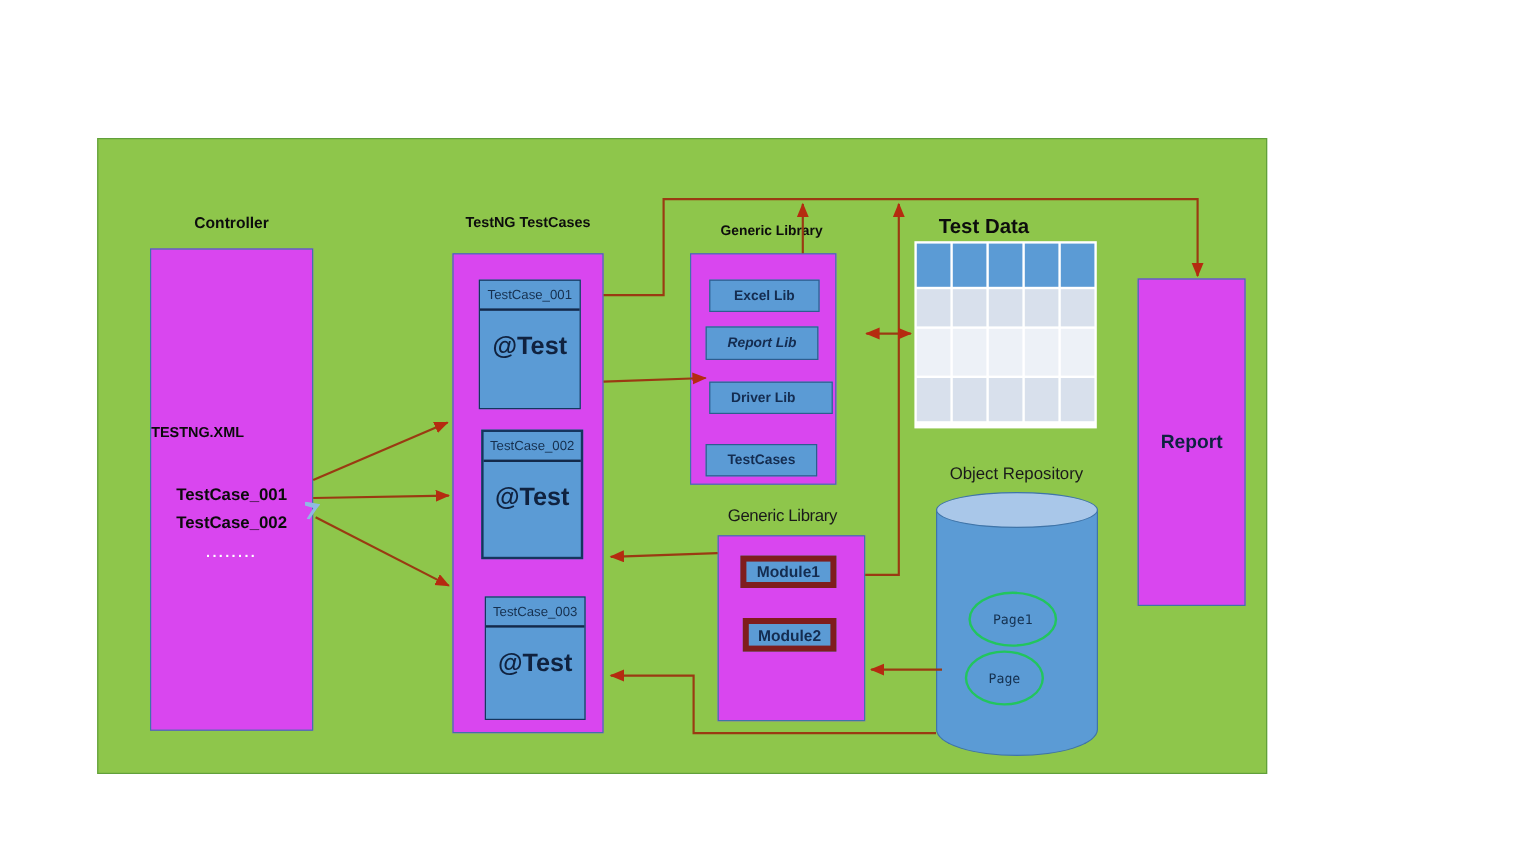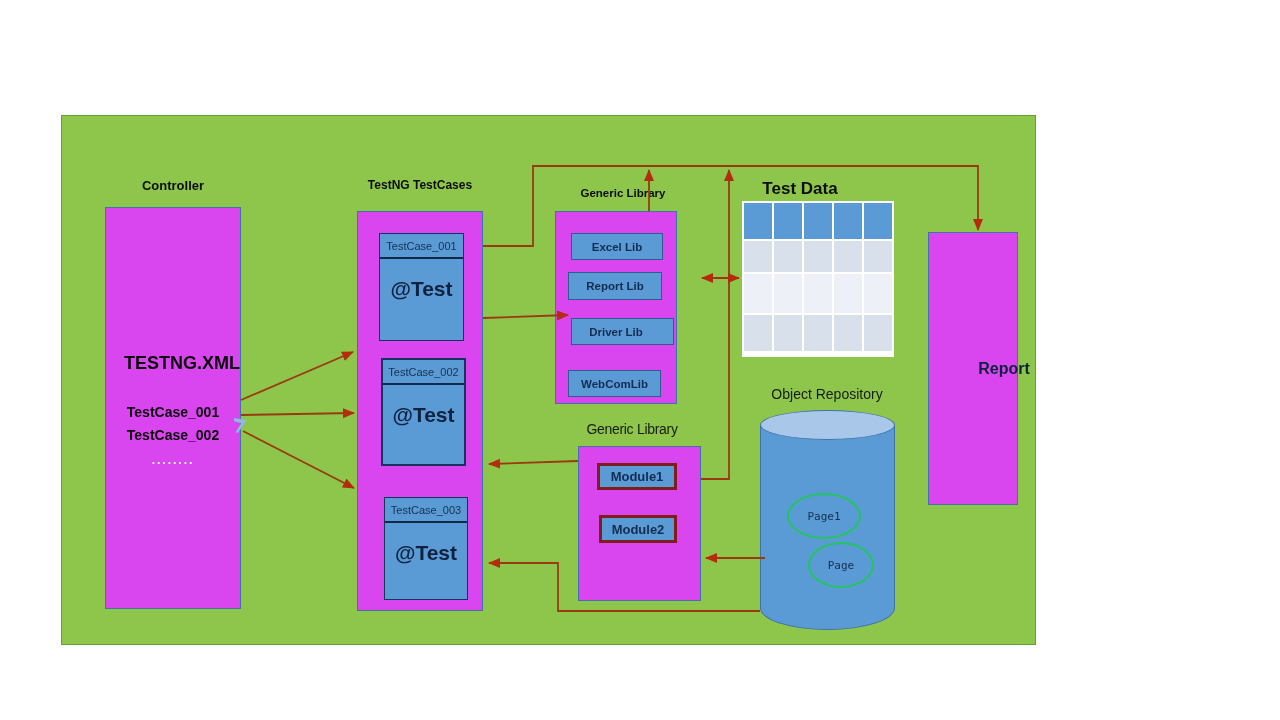--- a/index.html
+++ b/index.html
@@ -1,25 +1,25 @@
 <!DOCTYPE html>
 <html><head>
 <meta charset="utf-8">
 <style>
   html,body{margin:0;padding:0;background:#fff;}
   .stage{position:relative;width:1096px;height:720px;background:#ffffff;overflow:hidden;
-         font-family:"Liberation Sans",sans-serif;color:#111;}
+         font-family:"Liberation Sans",sans-serif;color:#111;margin-left:20px;}
   .canvas{position:absolute;left:61px;top:115px;width:973px;height:528px;
           background:#8ec64b;border:1px solid #61a03b;}
   .heading{position:absolute;font-weight:bold;color:#0d0d0d;text-align:center;}
   .heading.light{font-weight:normal;color:#1a1a1a;}
   .bluebox{position:absolute;background:#d946ef;border:1px solid #3f74a8;box-sizing:border-box;}
   
-  .ctrl-file{position:absolute;left:0;width:100%;text-align:right;font-weight:bold;
-             font-size:18px;color:#0b0b0b;}
+  .ctrl-file{position:absolute;left:0;width:100%;text-align:left;font-weight:bold;
+             font-size:12px;color:#0b0b0b;}
   .ctrl-case{position:absolute;left:0;width:100%;text-align:center;font-weight:bold;
              font-size:14px;color:#0b0b0b;}
   .ctrl-dots{position:absolute;left:0;width:100%;text-align:center;font-weight:bold;
              font-size:12px;color:#ffffff;letter-spacing:2px;}
   
   .case{position:absolute;background:#5b9bd5;border:1px solid #16355e;box-sizing:border-box;}
   .case.thick{border-width:2px;}
   .case-header{height:23px;border-bottom:2px solid #13294a;font-size:11px;color:#16304f;
                display:flex;align-items:center;justify-content:center;}
   .case-body{display:flex;align-items:center;justify-content:center;height:60px;
@@ -31,33 +31,33 @@
   
   .tdata{position:absolute;display:grid;grid-template-columns:repeat(5,1fr);
          grid-template-rows:36px 31px 39px 36px;gap:2px;background:#ffffff;padding:2px;
          box-sizing:border-box;}
   .cell{width:100%;height:100%;}
   .cell.hd{background:#5b9bd5;}
   .cell.lt{background:#d8e0ec;}
   .cell.lr{background:#edf1f7;}
   
   .report-label{display:flex;align-items:center;justify-content:center;width:100%;height:100%;
-                font-weight:bold;font-size:16px;color:#0e2240;padding-left:31px;}
+                font-weight:bold;font-size:16px;color:#0e2240;}
   
   .cyl{position:absolute;}
   .cyl-body{position:absolute;left:0;top:15px;width:135px;height:205px;background:#5b9bd5;
             border:1px solid #3f74a8;border-top:none;box-sizing:border-box;
             border-radius:0 0 50% 50% / 0 0 22px 22px;}
   .cyl-top{position:absolute;left:0;top:0;width:135px;height:30px;background:#a9c7e9;
            border:1px solid #3f74a8;border-radius:50%;box-sizing:border-box;}
   .page-ellipse{position:absolute;border:2px solid #22c55e;border-radius:50%;
                 display:flex;align-items:center;justify-content:center;
                 font-family:"DejaVu Sans Mono",monospace;font-size:11px;color:#14304f;}
   
-  .module{position:absolute;background:#5b9bd5;border:3px solid #7f1d1d;box-sizing:border-box;
+  .module{position:absolute;background:#5b9bd5;border:5px solid #7f1d1d;box-sizing:border-box;
           display:flex;align-items:center;justify-content:center;
           font-weight:bold;font-size:13px;color:#142c50;}
   
   .cyan-mark{position:absolute;left:234px;top:418px;width:13px;height:15px;background:#8fb9e3;
              clip-path:polygon(0 0,100% 15%,78% 38%,30% 100%,12% 95%,55% 35%,0 22%);}
   svg.wires{position:absolute;left:0;top:0;width:1280px;height:720px;pointer-events:none;}
   svg.wires path{fill:none;stroke:#9a3a12;stroke-width:1.8px;}
 </style>
 </head>
 <body>
@@ -86,23 +86,23 @@
     </div>
     <div class="case" style="left:26px;top:285px;width:84px;height:103px;">
       <div class="case-header">TestCase_003</div>
       <div class="case-body">@Test</div>
     </div>
   </div>
 
   <div class="heading" style="left:553px;top:187px;width:140px;font-size:11.5px;">Generic Library</div>
   <div class="bluebox" style="left:555px;top:211px;width:122px;height:193px;">
     <div class="lib-item" style="left:15px;top:21px;width:92px;height:27px;">Excel Lib</div>
-    <div class="lib-item" style="left:12px;top:60px;width:94px;height:28px;">Report Lib</div>
+    <div class="lib-item" style="left:12px;top:60px;width:94px;height:28px;font-style:italic;">Report Lib</div>
     <div class="lib-item" style="left:15px;top:106px;width:103px;height:27px;padding-right:13px;">Driver Lib</div>
-    <div class="lib-item" style="left:12px;top:158px;width:93px;height:27px;">WebComLib</div>
+    <div class="lib-item" style="left:12px;top:158px;width:93px;height:27px;">TestCases</div>
   </div>
 
   <div class="heading" style="left:730px;top:179px;width:140px;font-size:17px;">Test Data</div>
   <div class="tdata" style="left:742px;top:201px;width:152px;height:156px;">
     <div class="cell hd"></div>
     <div class="cell hd"></div>
     <div class="cell hd"></div>
     <div class="cell hd"></div>
     <div class="cell hd"></div>
     <div class="cell lt"></div>
@@ -124,21 +124,21 @@
 
   <div class="bluebox" style="left:928px;top:232px;width:90px;height:273px;">
     <div class="report-label">Report</div>
   </div>
 
   <div class="heading light" style="left:747px;top:386px;width:160px;font-size:14px;">Object Repository</div>
   <div class="cyl" style="left:760px;top:410px;width:135px;height:222px;">
     <div class="cyl-body"></div>
     <div class="cyl-top"></div>
     <div class="page-ellipse" style="left:27px;top:83px;width:70px;height:42px;">Page1</div>
-    <div class="page-ellipse" style="left:48px;top:132px;width:62px;height:42px;">Page</div>
+    <div class="page-ellipse" style="left:24px;top:132px;width:62px;height:42px;">Page</div>
   </div>
 
   <div class="heading light" style="left:562px;top:421px;width:140px;font-size:14px;letter-spacing:-0.3px;">Generic Library</div>
   <div class="bluebox" style="left:578px;top:446px;width:123px;height:155px;">
     <div class="module" style="left:18px;top:16px;width:80px;height:27px;">Module1</div>
     <div class="module" style="left:20px;top:68px;width:78px;height:28px;">Module2</div>
   </div>
 
   <svg class="wires" viewBox="0 0 1280 720">
     <defs>

